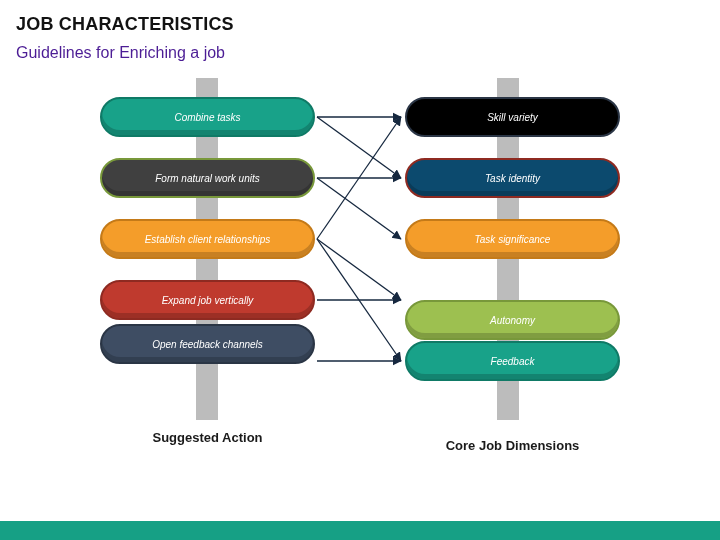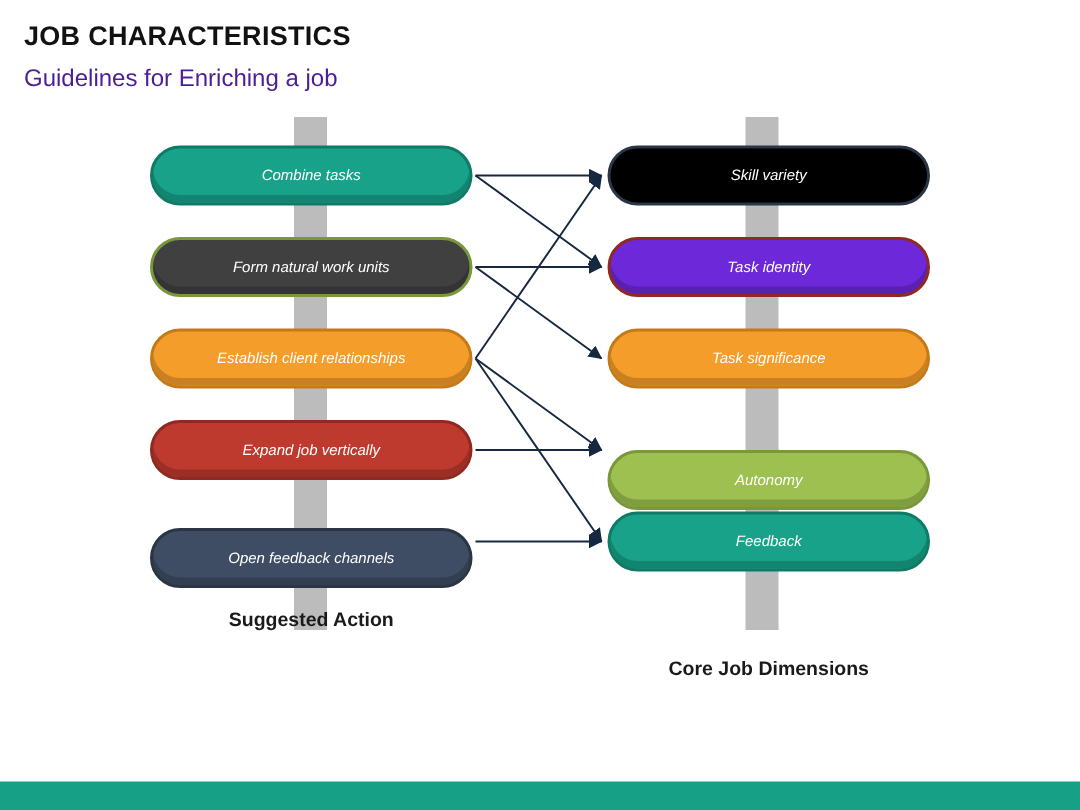--- a/index.html
+++ b/index.html
@@ -44,25 +44,25 @@
 <div class="subtitle">Guidelines for Enriching a job</div>
 
 <div class="spine left" style="background: rgb(188, 188, 188);"></div>
 <div class="spine right" style="background: rgb(188, 188, 188);"></div>
 
 <div id="left-pills">
     <div class="pill" style="left: 100px; top: 97px; background: rgb(24, 162, 137); border-color: rgb(15, 122, 102);">Combine tasks</div>
     <div class="pill" style="left: 100px; top: 158px; background: #404040; border-color: rgb(120, 152, 58);">Form natural work units</div>
     <div class="pill" style="left: 100px; top: 219px; background: rgb(244, 157, 42); border-color: rgb(196, 122, 24);">Establish client relationships</div>
     <div class="pill" style="left: 100px; top: 280px; background: rgb(191, 58, 46); border-color: rgb(142, 42, 33); text-align: center;">Expand job vertically</div>
-    <div class="pill" style="left: 100px; top: 352px; background: rgb(62, 77, 99); border-color: rgb(42, 53, 69);">Open feedback channels</div>
+    <div class="pill" style="left: 100px; top: 324px; background: rgb(62, 77, 99); border-color: rgb(42, 53, 69);">Open feedback channels</div>
   </div>
 <div id="right-pills">
     <div class="pill" style="left: 405px; top: 97px; background: #000000; border-color: rgb(42, 53, 69);">Skill variety</div>
-    <div class="pill" style="left: 405px; top: 158px; background: #6d28d9; border-color: rgb(142, 42, 33); text-align: center;">Task identity</div>
+    <div class="pill" style="left: 405px; top: 158px; background: #0c4a6e; border-color: rgb(142, 42, 33); text-align: center;">Task identity</div>
     <div class="pill" style="left: 405px; top: 219px; background: rgb(244, 157, 42); border-color: rgb(196, 122, 24);">Task significance</div>
     <div class="pill" style="left: 405px; top: 280px; background: rgb(157, 192, 80); border-color: rgb(120, 152, 58); margin-top: 20px;">Autonomy</div>
     <div class="pill" style="left: 405px; top: 341px; background: rgb(24, 162, 137); border-color: rgb(15, 122, 102);">Feedback</div>
   </div>
 
 <svg id="arrows">
   <defs>
     <marker id="arw" markerWidth="8" markerHeight="8" refX="6.5" refY="3.5" orient="auto">
       <path d="M0,0 L7,3.5 L0,7 z" id="arw-path" fill="#16283f"></path>
     </marker>
@@ -73,16 +73,16 @@
       <line x1="317" y1="178" x2="401" y2="178" stroke="#16283f" stroke-width="1.3" marker-end="url(#arw)"></line>
       <line x1="317" y1="178" x2="401" y2="239" stroke="#16283f" stroke-width="1.3" marker-end="url(#arw)"></line>
       <line x1="317" y1="239" x2="401" y2="117" stroke="#16283f" stroke-width="1.3" marker-end="url(#arw)"></line>
       <line x1="317" y1="239" x2="401" y2="300" stroke="#16283f" stroke-width="1.3" marker-end="url(#arw)"></line>
       <line x1="317" y1="239" x2="401" y2="361" stroke="#16283f" stroke-width="1.3" marker-end="url(#arw)"></line>
       <line x1="317" y1="300" x2="401" y2="300" stroke="#16283f" stroke-width="1.3" marker-end="url(#arw)"></line>
       <line x1="317" y1="361" x2="401" y2="361" stroke="#16283f" stroke-width="1.3" marker-end="url(#arw)"></line>
     </g>
 </svg>
 
-<div class="col-label" style="left:100px;top:405px;text-align:center;">Suggested Action</div>
+<div class="col-label" style="left:100px;top:430px;text-align:center;">Suggested Action</div>
 <div class="col-label" style="left:405px;top:438px;">Core Job Dimensions</div>
 
 <div class="footer-bar" style="background: rgb(22, 160, 133);"></div>
 
 </body></html>

